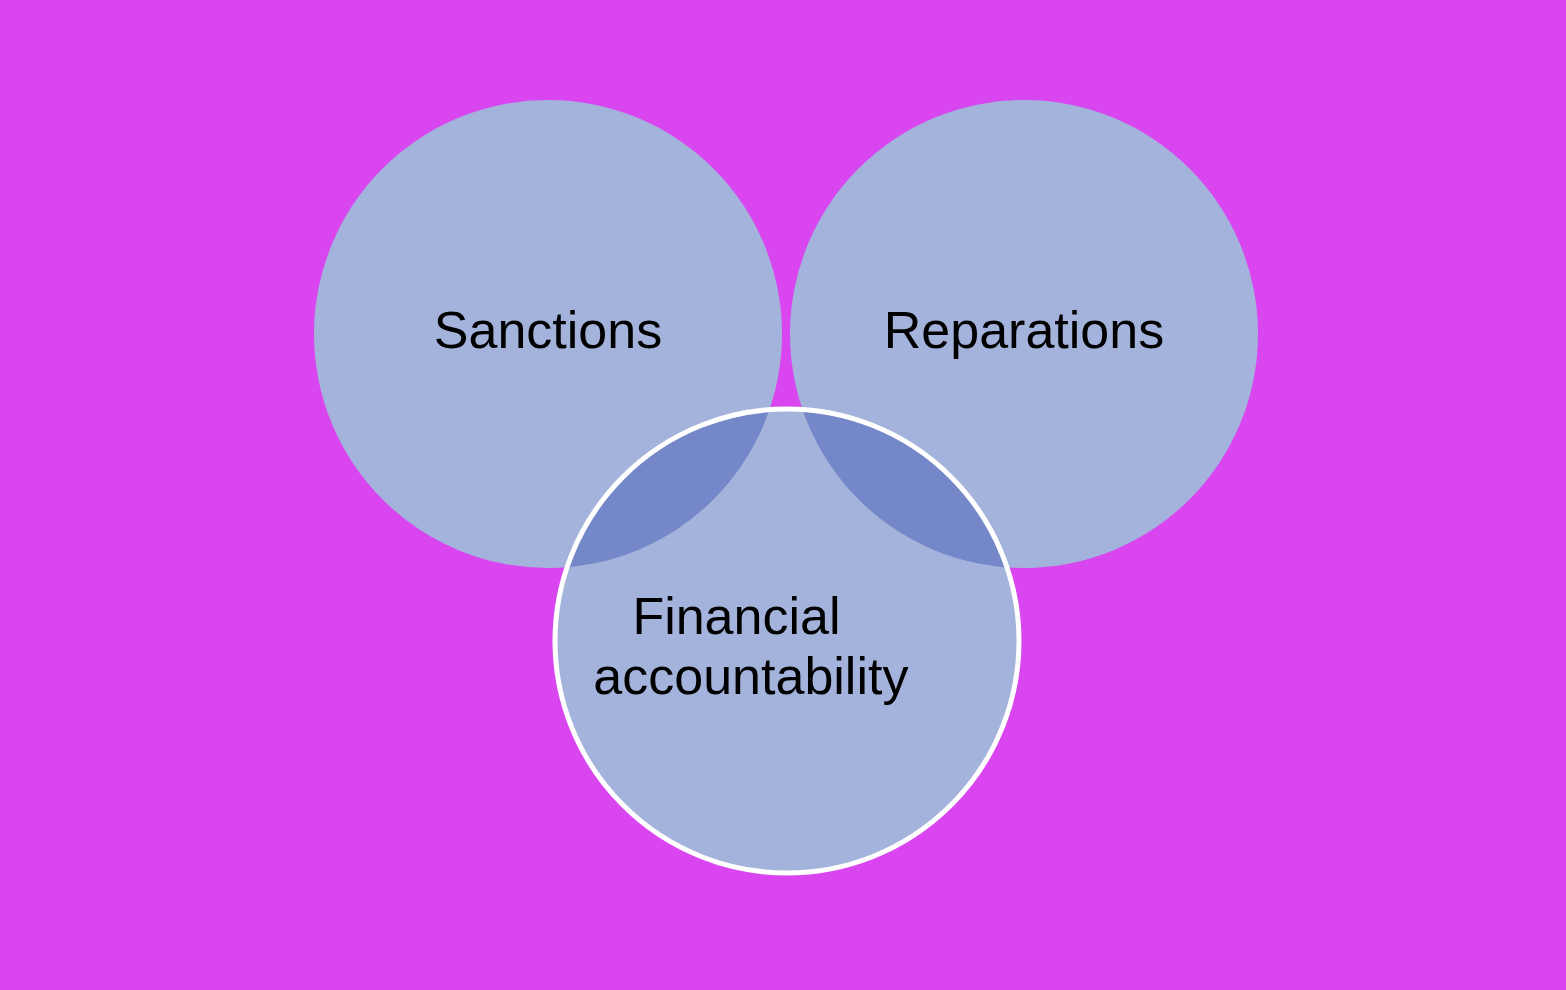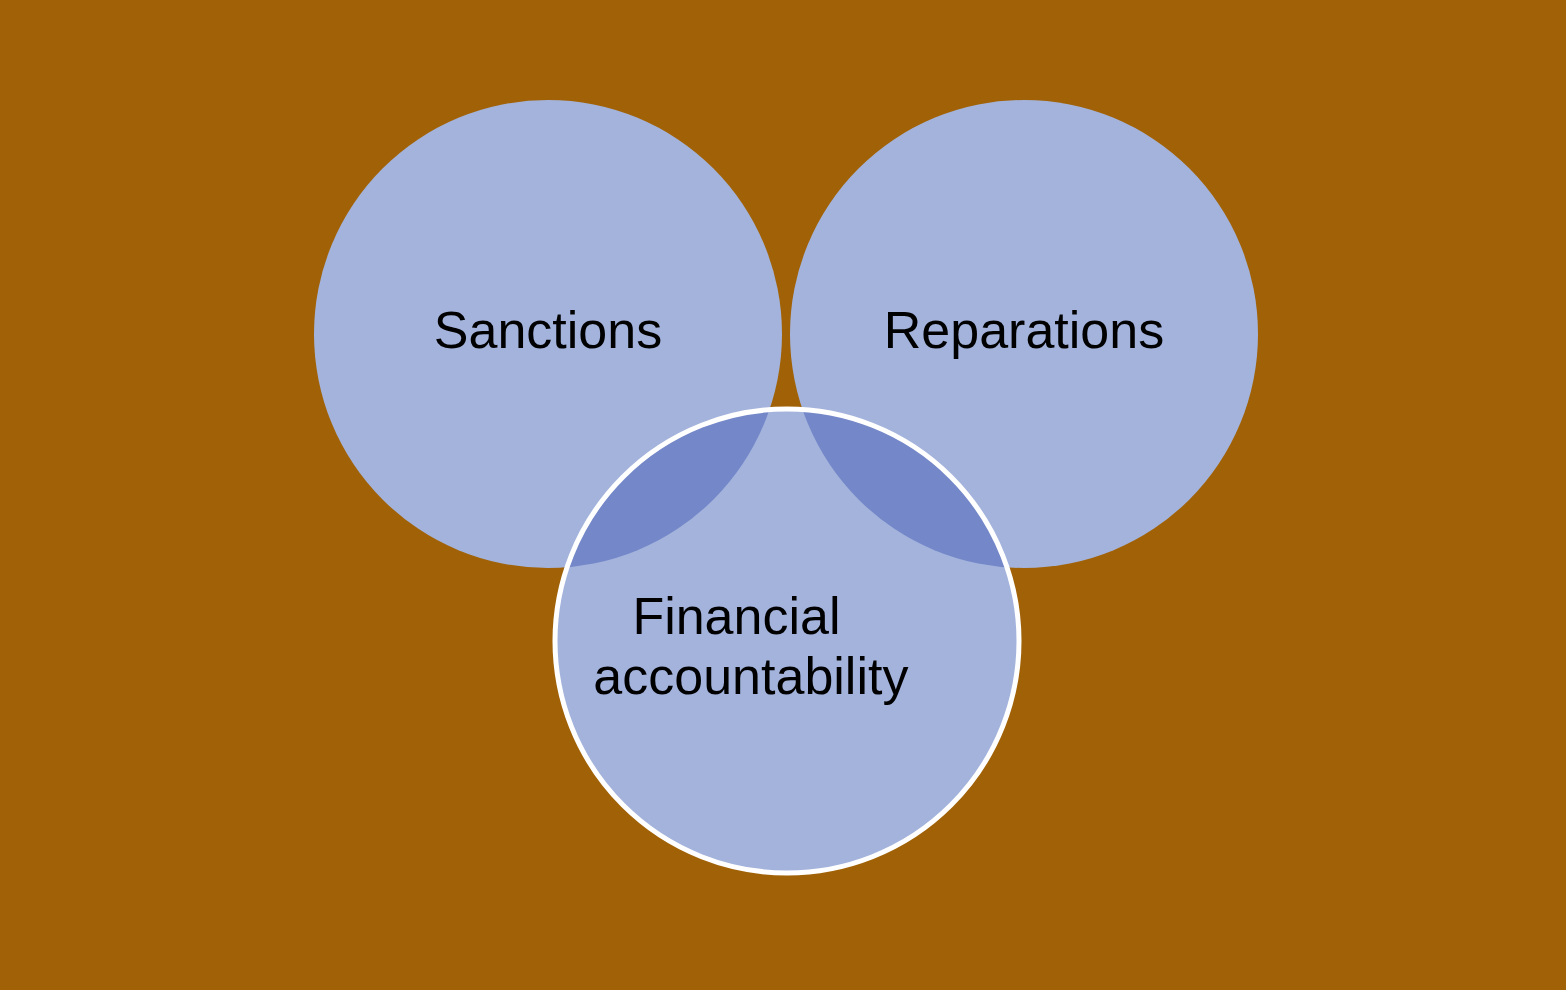--- a/index.html
+++ b/index.html
@@ -33,21 +33,21 @@
     font-size: 52px;
     fill: #000000;
     text-anchor: middle;
     dominant-baseline: middle;
     white-space: pre;
   }
 </style>
 </head>
 <body style="background: rgb(255, 255, 255);">
 
-<div id="diagram-root" style="background: #a16207;">
+<div id="diagram-root" style="background: #d946ef;">
   <svg id="venn-svg" viewBox="0 0 1566 990" xmlns="http://www.w3.org/2000/svg">
 
     <defs>
 
       <clipPath id="clip-bottom">
         <circle id="clip-bottom-circle" cx="787" cy="641" r="232"></circle>
       </clipPath>
     </defs>
 
     <circle class="venn-circle" id="circle-sanctions" cx="548" cy="334" r="234" fill="#A3B3DC"></circle>

